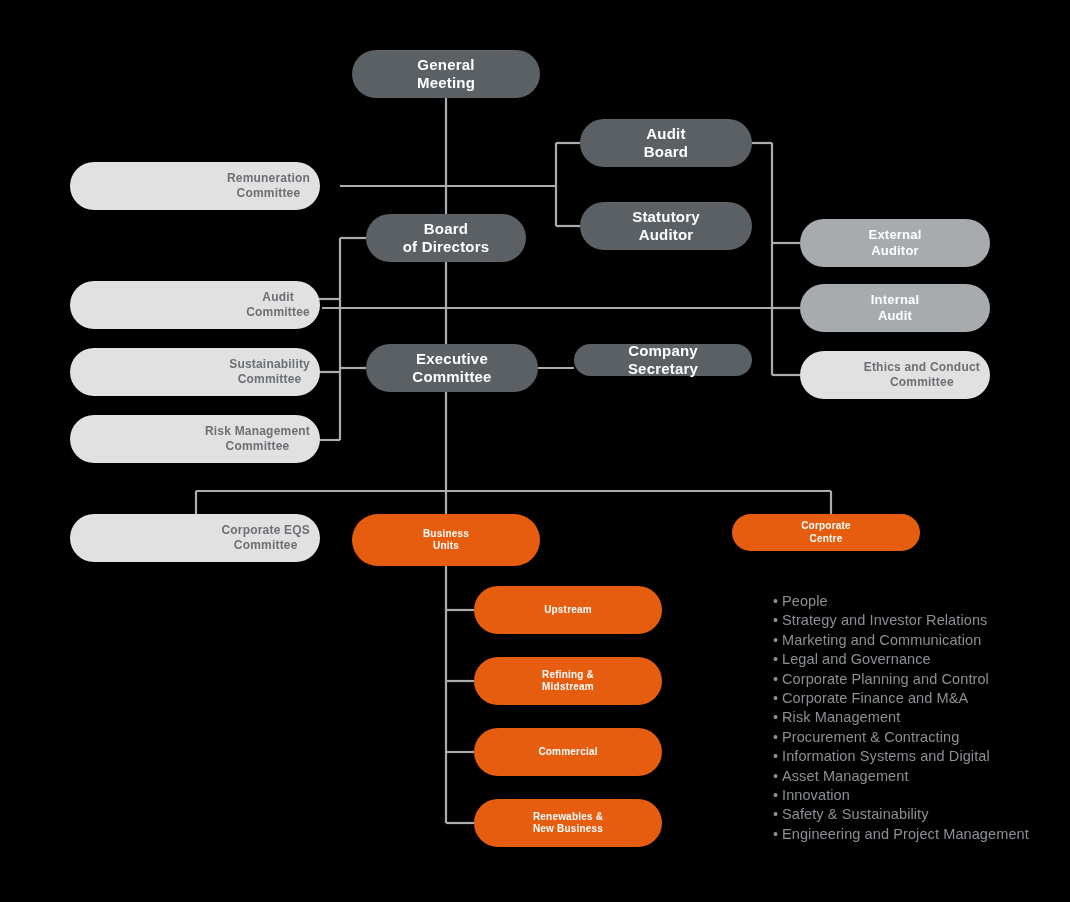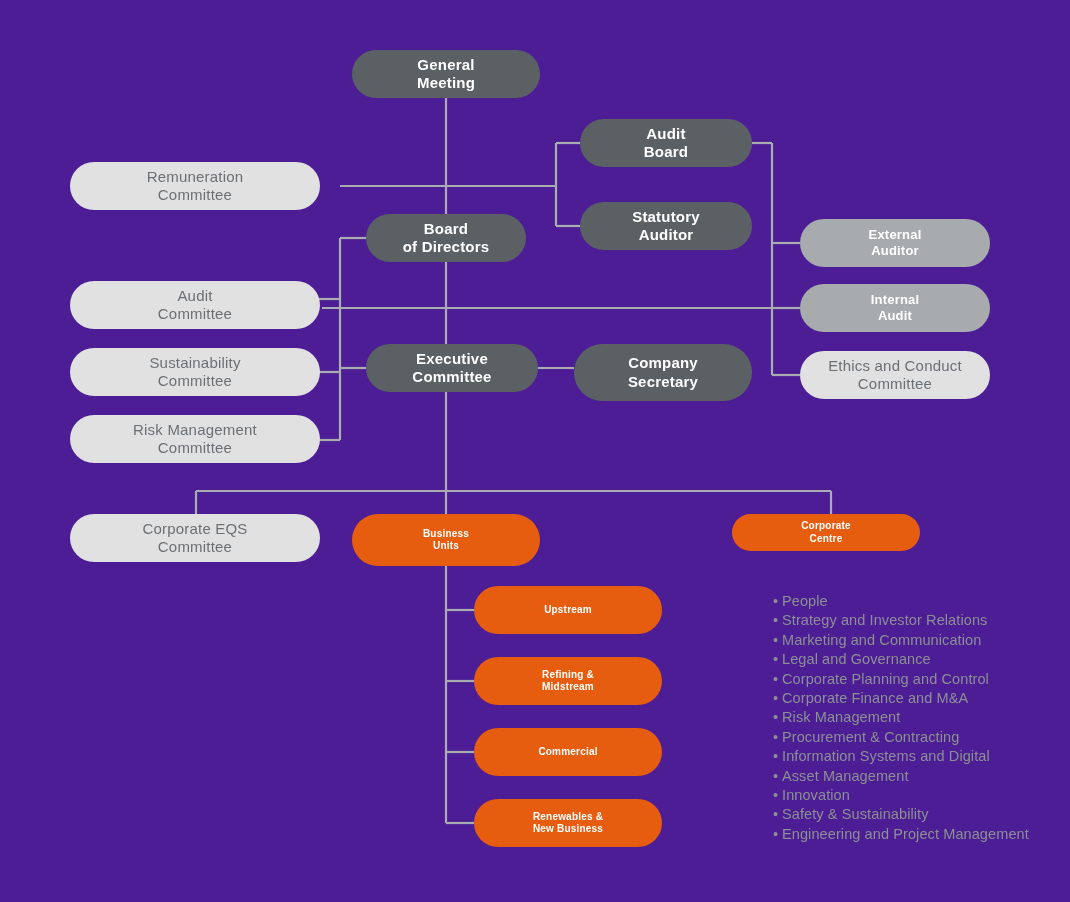--- a/index.html
+++ b/index.html
@@ -8,21 +8,21 @@
     padding: 0;
     background: #ffffff;
   }
   body {
     font-family: "Liberation Sans", sans-serif;
   }
   #chart-root {
     position: relative;
     width: 1070px;
     height: 902px;
-    background: #4c1d95;
+    background: #000000;
     overflow: hidden;
   }
   #connector-layer {
     position: absolute;
     left: 0;
     top: 0;
     width: 1070px;
     height: 902px;
     pointer-events: none;
   }
@@ -50,22 +50,23 @@
   }
   .node-mid {
     background: #a7abae;
     color: #ffffff;
     font-weight: bold;
     font-size: 13px;
   }
   .node-light {
     background: #e1e1e1;
     color: #6c7074;
-    font-weight: normal;
-    font-size: 15px;
+    font-weight: bold;
+    font-size: 12px;
+    justify-content: flex-end;
   }
   .node-orange {
     background: #e75d10;
     color: #ffffff;
     font-weight: bold;
     font-size: 10px;
   }
   #corporate-centre-list {
     position: absolute;
     left: 760px;
@@ -153,21 +154,21 @@
   <div class="node node-dark" style="left:366px; top:214px; width:160px; height:48px;">
     <span>Board
 of Directors</span>
   </div>
 
   <div class="node node-dark" style="left:366px; top:344px; width:172px; height:48px;">
     <span>Executive
 Committee</span>
   </div>
 
-  <div class="node node-dark" style="left:574px; top:344px; width:178px; height:57px;">
+  <div class="node node-dark" style="left:574px; top:344px; width:178px; height:32px;">
     <span>Company
 Secretary</span>
   </div>
 
   <div class="node node-light" style="left:70px; top:162px; width:250px; height:48px;">
     <span>Remuneration
 Committee</span>
   </div>
 
   <div class="node node-light" style="left:70px; top:281px; width:250px; height:48px;">

